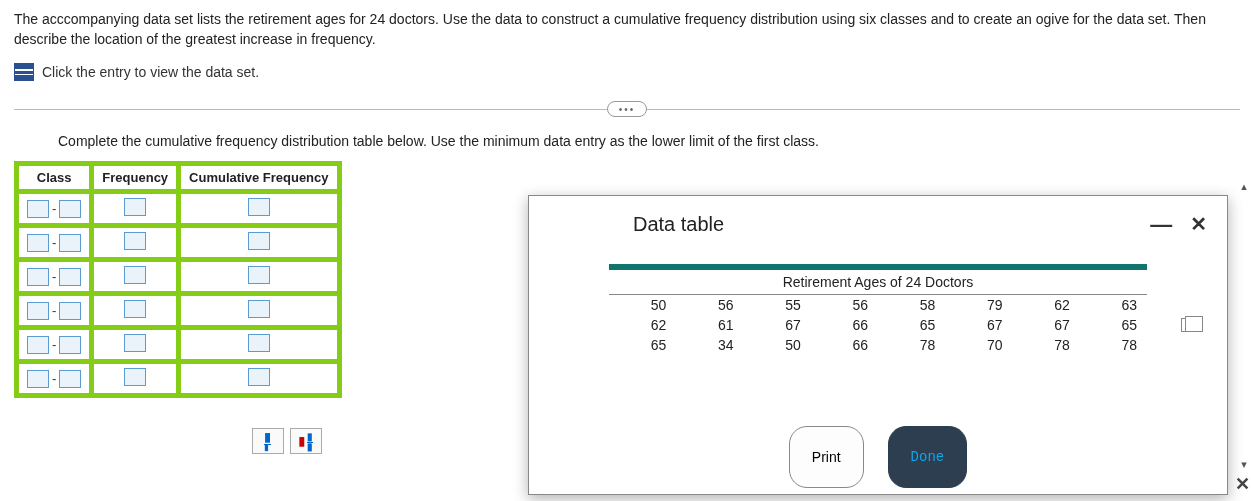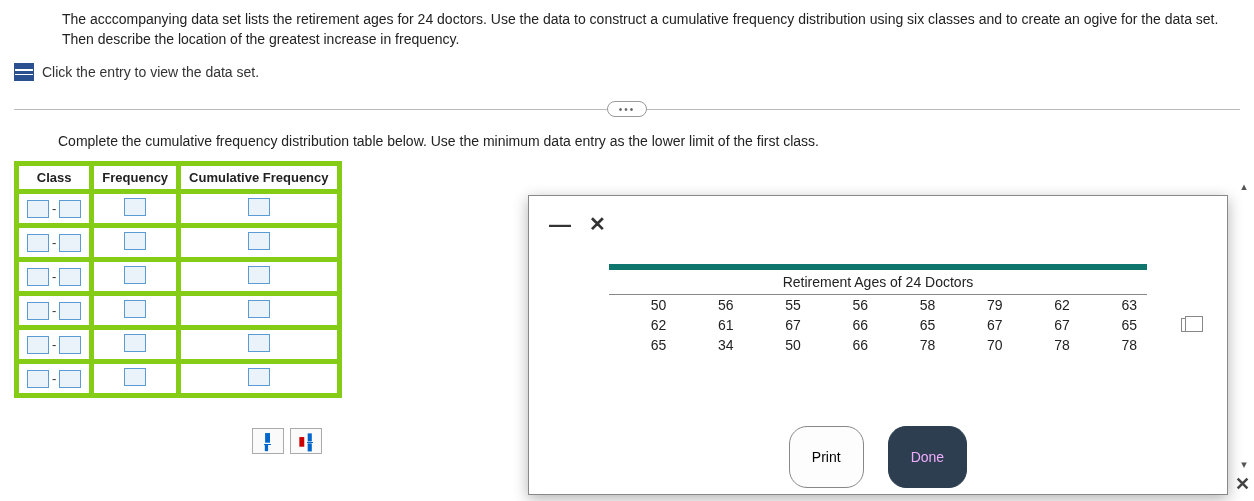--- a/index.html
+++ b/index.html
@@ -14,21 +14,20 @@
     position: relative;
   }
   .page {
     background: #fff;
     padding: 10px 14px;
     height: 100%;
   }
   .question-text {
     line-height: 1.4;
     margin-bottom: 14px;
-    margin-left: 48px;
   }
   .icon-link-row {
     display: flex;
     align-items: center;
     gap: 8px;
     margin-bottom: 18px;
   }
   .table-icon {
     width: 20px;
     height: 18px;
@@ -180,21 +179,22 @@
   .footer-btn {
     padding: 22px 22px;
     border: 1px solid #888;
     border-radius: 18px;
     background: #fdfdfd;
     font-size: 14px;
   }
   .footer-btn.primary {
     background: #2c3e50;
     border-color: #2c3e50;
-    color: #f0abfc;
+    color: #0ea5e9;
+    font-family: Liberation Mono, monospace;
   }
   
   .right-edge {
     position:absolute;
     right:2px; top:180px; bottom:0;
     width:16px;
     display:flex;
     flex-direction:column;
     align-items:center;
     justify-content:space-between;
@@ -314,20 +314,23 @@
           </span>
         </div>
       </div>
     </div>
   </div>
 
 </div>
 
 <div class="modal">
   <div class="modal-header">
+    <div class="modal-title-wrap">
+      <div class="modal-title">Data table</div>
+    </div>
     <div class="modal-controls">
       <span class="min-btn">—</span>
       <span class="close-btn">✕</span>
     </div>
   </div>
 
   <div class="data-block">
     <table class="data-table">
       <thead>
         <tr>

